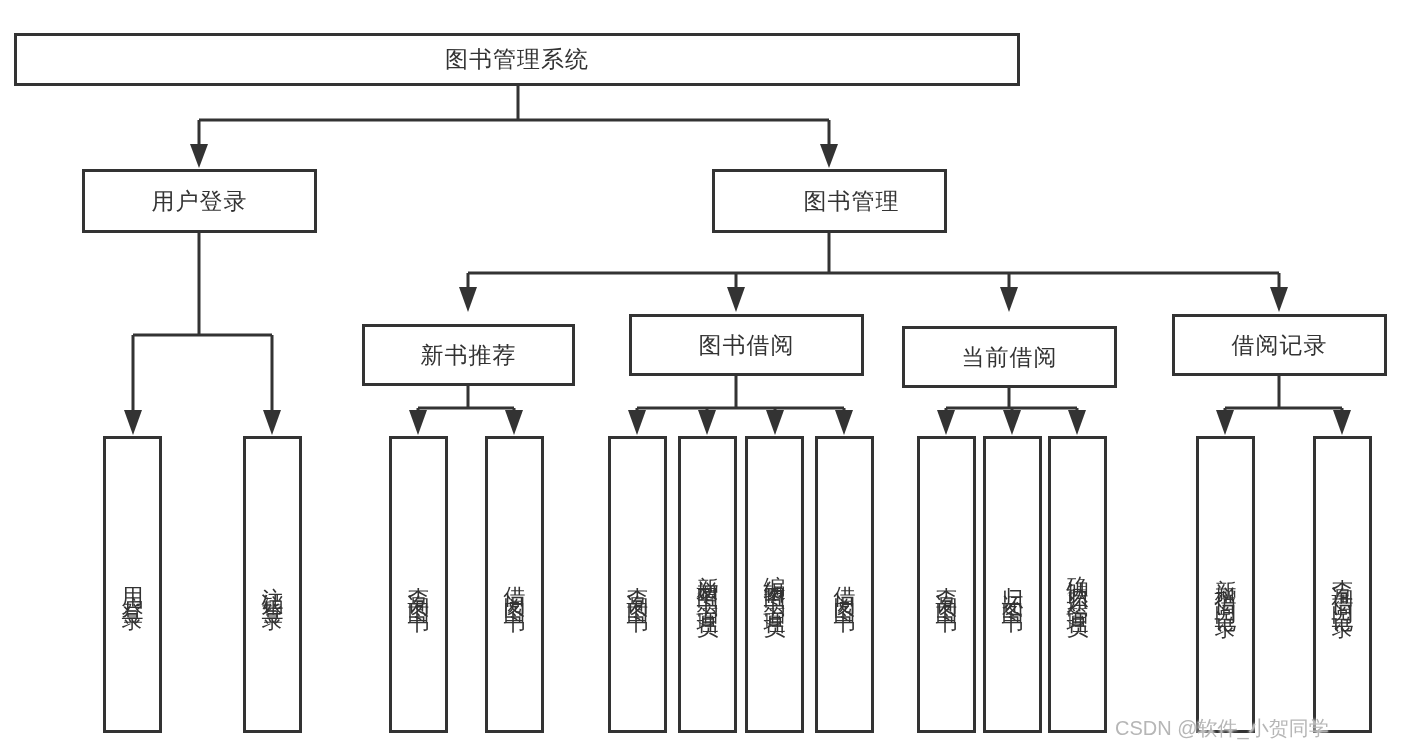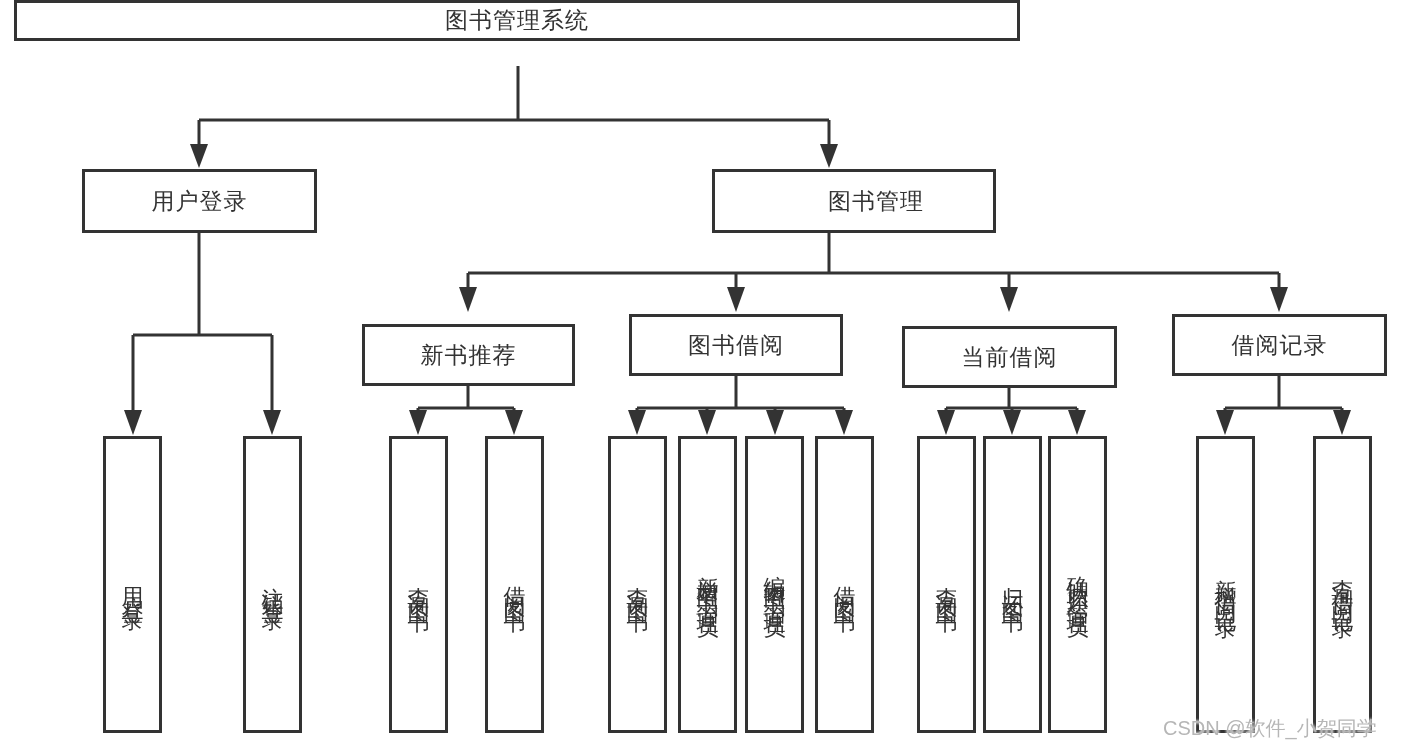--- a/index.html
+++ b/index.html
@@ -67,21 +67,20 @@
 
   .watermark {
     position: absolute;
     left: 1115px;
     top: 715px;
     font-size: 20px;
     color: #b6b6b6;
     white-space: nowrap;
     z-index: 2;
     text-shadow: 0 0 3px #ffffff, 0 0 3px #ffffff;
-    margin-left: 48px;
   }
 </style>
 </head>
 <body>
 
 <div class="canvas">
 
   <svg class="connector" viewBox="0 0 1405 747" xmlns="http://www.w3.org/2000/svg" aria-hidden="true">
 
     <path d="M518,66 V120 M199,120 H829 M199,120 V148 M829,120 V148"></path>
@@ -111,35 +110,35 @@
     <path d="M1009,374 V408 M946,408 H1077 M946,408 V414 M1012,408 V414 M1077,408 V414"></path>
     <polygon points="937,410 955,410 946,435"></polygon>
     <polygon points="1003,410 1021,410 1012,435"></polygon>
     <polygon points="1068,410 1086,410 1077,435"></polygon>
 
     <path d="M1279,374 V408 M1225,408 H1342 M1225,408 V414 M1342,408 V414"></path>
     <polygon points="1216,410 1234,410 1225,435"></polygon>
     <polygon points="1333,410 1351,410 1342,435"></polygon>
   </svg>
 
-  <div class="node" style="left:14px; top:0; width:1006px; height:41px;">
+  <div class="node" style="left:14px; top:33px; width:1006px; height:53px;">
     <span>图书管理系统</span>
   </div>
 
   <div class="node" style="left:82px; top:169px; width:235px; height:64px;">
     <span>用户登录</span>
   </div>
-  <div class="node" style="left:712px; top:169px; width:284px; height:64px;padding-left:44px;">
+  <div class="node" style="left:712px; top:169px; width:235px; height:64px;padding-left:44px;">
     <span>图书管理</span>
   </div>
 
   <div class="node" style="left:362px; top:324px; width:213px; height:62px;">
     <span>新书推荐</span>
   </div>
-  <div class="node" style="left:629px; top:314px; width:214px; height:62px;">
+  <div class="node" style="left:629px; top:314px; width:235px; height:62px;">
     <span>图书借阅</span>
   </div>
   <div class="node" style="left:902px; top:314px; width:215px; height:62px;margin-top:12px;">
     <span>当前借阅</span>
   </div>
   <div class="node" style="left:1172px; top:314px; width:215px; height:62px;">
     <span>借阅记录</span>
   </div>
 
   <div class="leaf" style="left:103px;">

